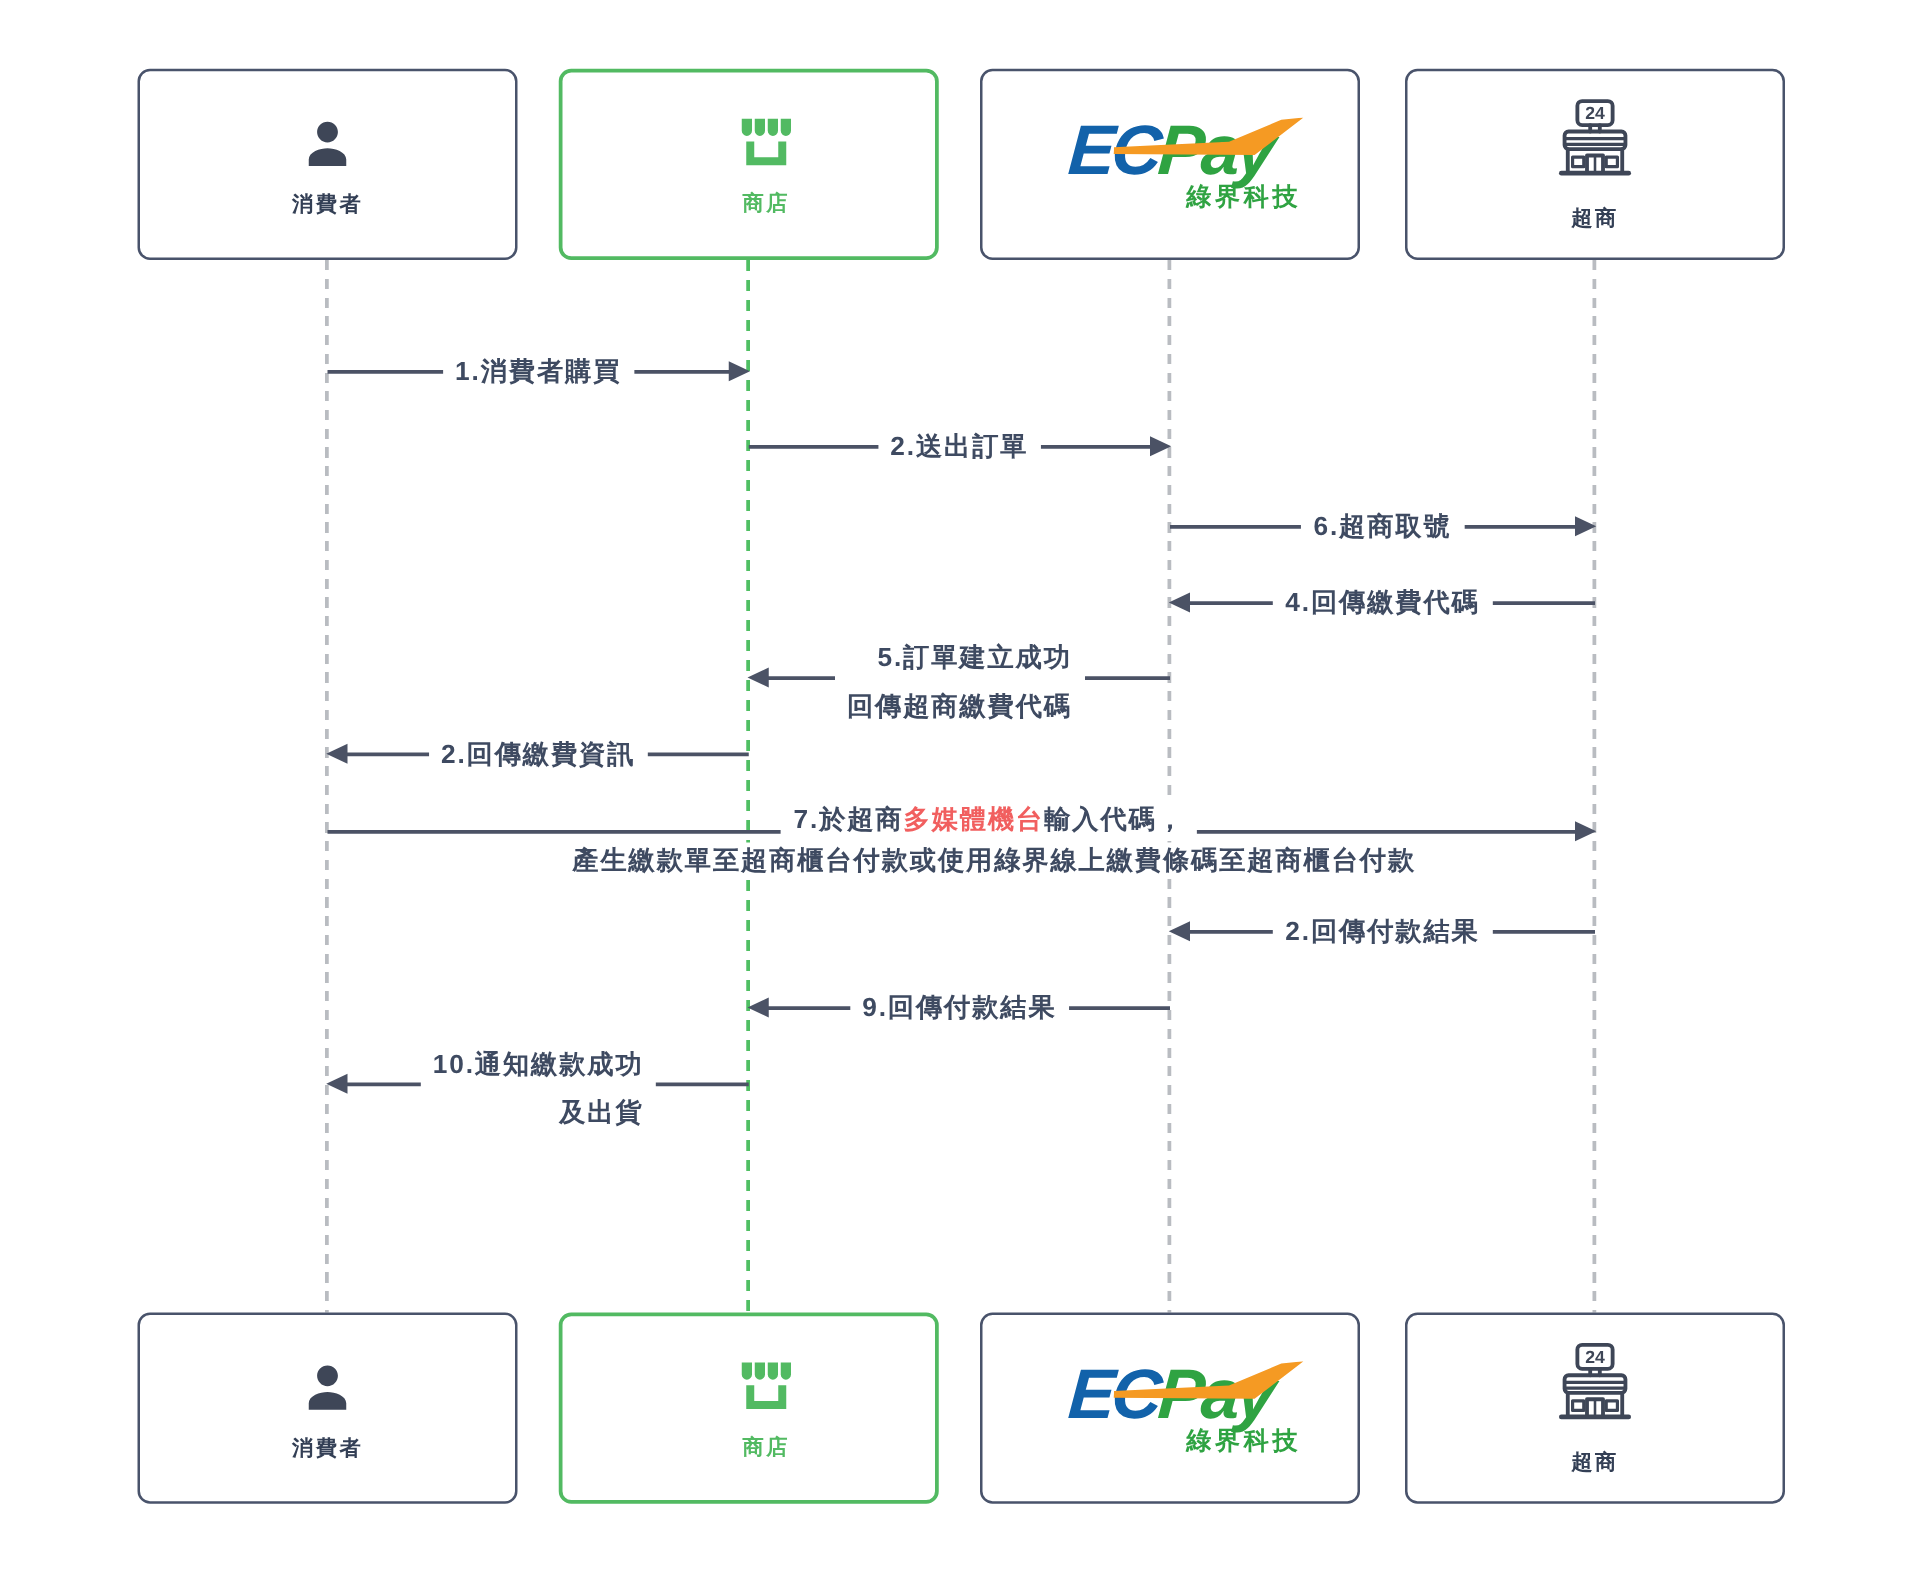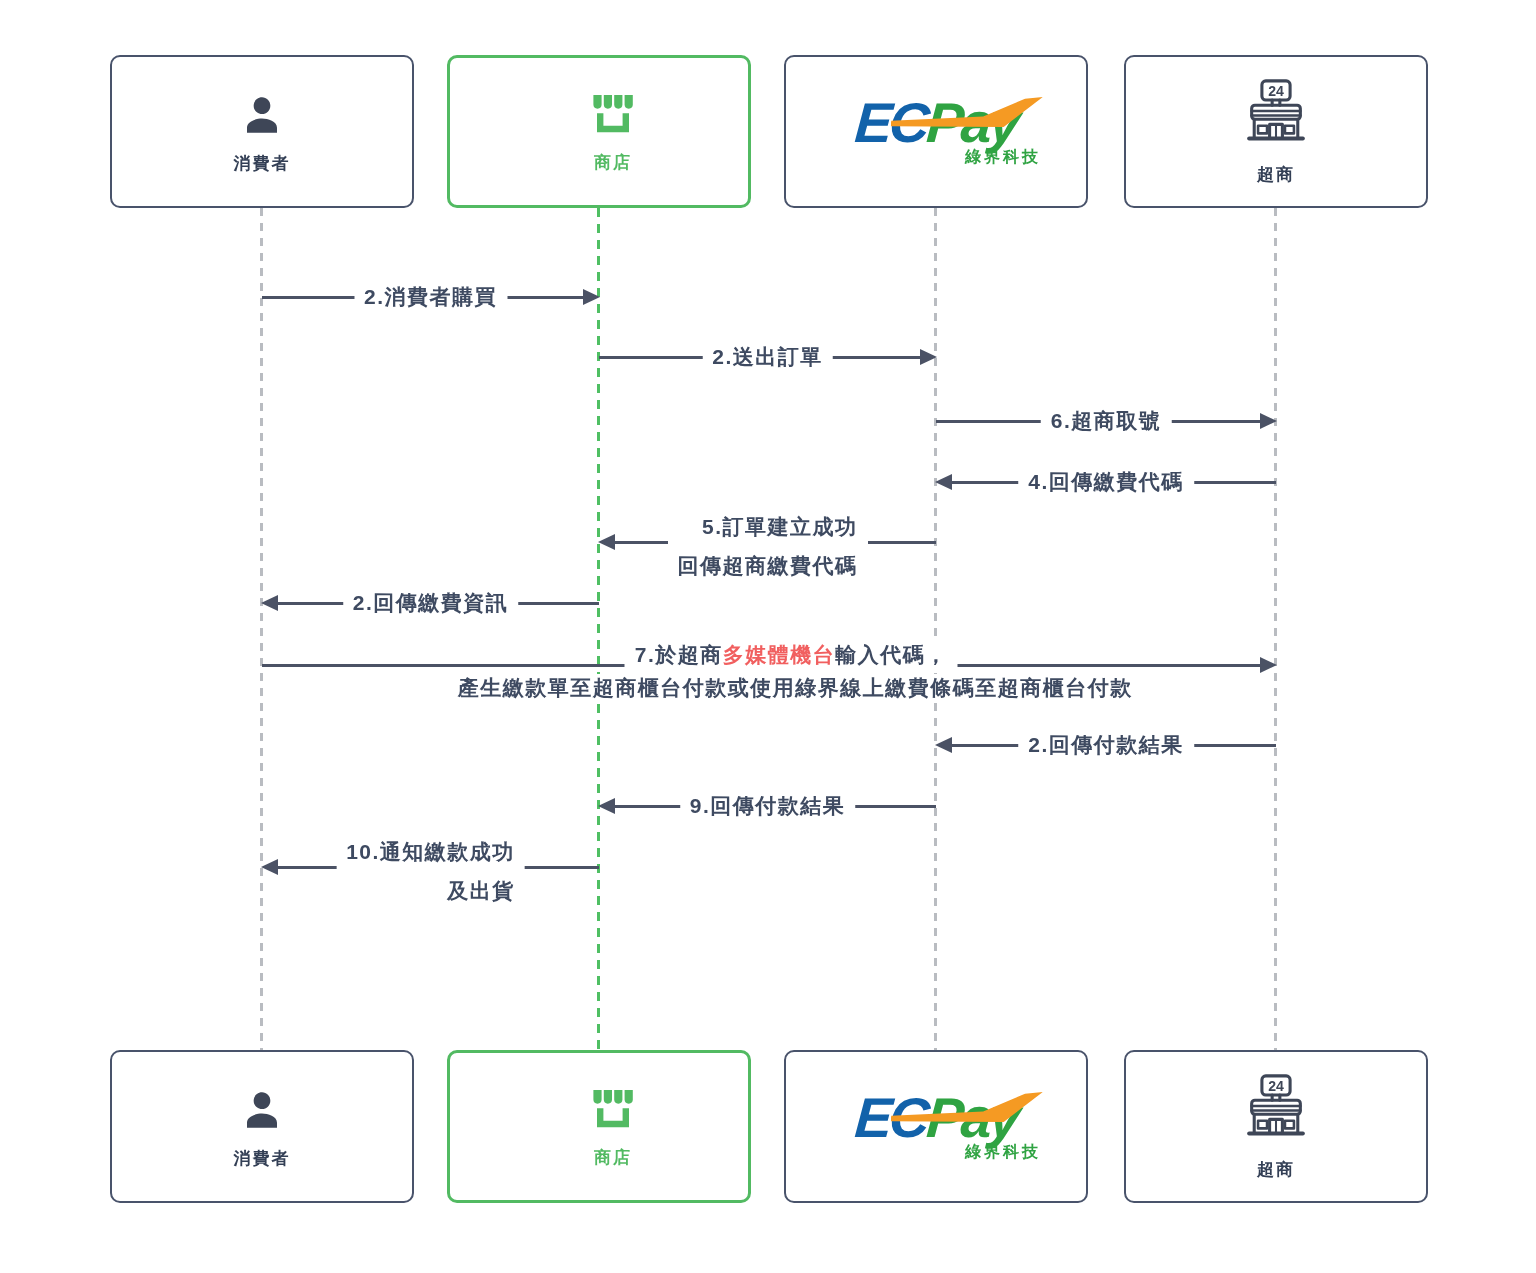--- a/index.html
+++ b/index.html
@@ -32,21 +32,21 @@
   .icon{display:block;line-height:0;}
   .actor-box.cvs-box{gap:4px;}
 
   
   .ecpay-logo{position:relative;width:230px;display:flex;flex-direction:column;align-items:center;}
   .ecpay-word{position:relative;font-style:italic;font-weight:800;font-size:56px;
     letter-spacing:-3px;line-height:1;transform:skewX(-4deg);white-space:nowrap;}
   .ecpay-word .ec{color:var(--ecblue);}
   .ecpay-word .pay{color:var(--ecgreen);}
   .ecpay-swoosh{position:absolute;right:-24px;top:2px;pointer-events:none;}
-  .ecpay-sub{align-self:flex-end;margin-top:-4px;margin-right:10px;font-size:16px;font-weight:700;
+  .ecpay-sub{align-self:flex-end;margin-top:-4px;margin-right:10px;font-size:20px;font-weight:700;
     letter-spacing:3px;color:var(--ecgreen);}
 
   
   .msg{position:absolute;height:0;z-index:2;}
   .msg .line{position:absolute;top:-1.5px;height:3px;background:var(--arrow);}
   .msg.right .line{left:0;right:14px;}
   .msg.left .line{left:14px;right:0;}
   .msg .head{position:absolute;top:-8px;width:0;height:0;border-top:8px solid transparent;border-bottom:8px solid transparent;}
   .msg.right .head{right:-1px;border-left:17px solid var(--arrow);}
   .msg.left .head{left:-1px;border-right:17px solid var(--arrow);}
@@ -116,21 +116,21 @@
         <rect x="39" y="38" width="7" height="6" stroke-width="2"></rect>
         <path d="M11 48h42" stroke-width="3"></path>
       </svg>
     </span>
     <span class="actor-label">超商</span>
   </div>
 
   <div class="msg right" style="left:262px;top:297px;width:337px">
     <div class="line"></div>
     <div class="head"></div>
-    <div class="msg-label">2.消費者購買</div>
+    <div class="msg-label">1.消費者購買</div>
   </div>
 
   <div class="msg right" style="left:599px;top:357px;width:337px">
     <div class="line"></div>
     <div class="head"></div>
     <div class="msg-label">2.送出訂單</div>
   </div>
 
   <div class="msg right" style="left:936px;top:421px;width:340px">
     <div class="line"></div>

